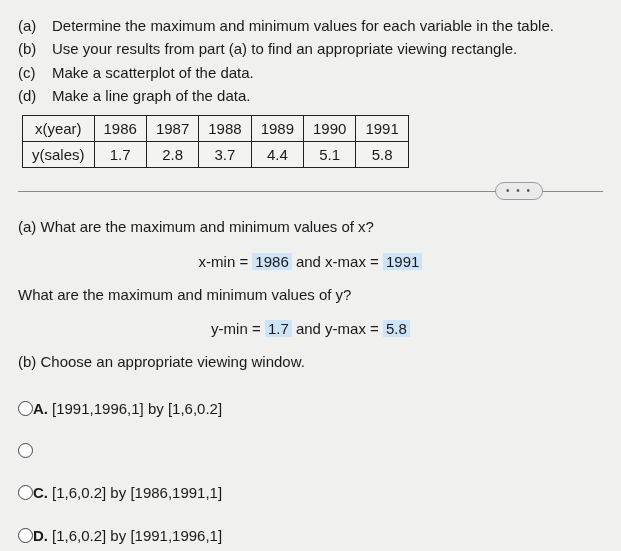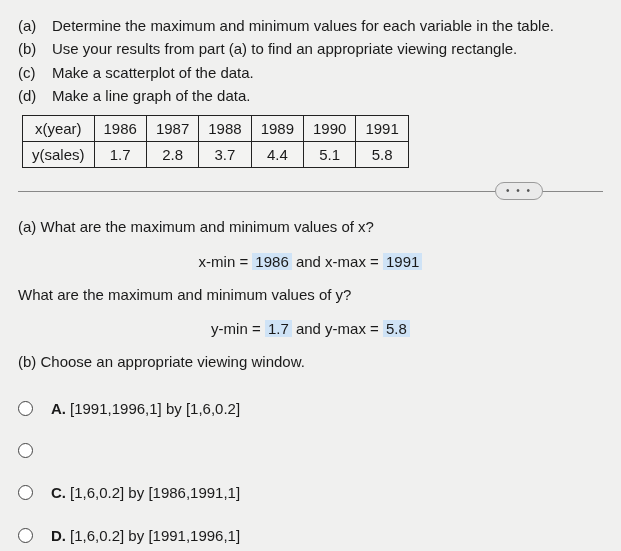--- a/index.html
+++ b/index.html
@@ -63,21 +63,21 @@
     .q-line { margin: 10px 0 14px 0; line-height: 1.5; }
     .answer-line { margin: 6px 0 14px 0; text-align: center; }
     .hl {
       background: #cfe3f6;
       padding: 0 3px;
     }
     .options { margin-top: 6px; }
     .option {
       display: flex;
       align-items: center;
-      gap: 18px;
+      gap: 0;
       margin: 26px 0;
     }
     .radio {
       width: 15px;
       height: 15px;
       border: 1.6px solid #444;
       border-radius: 50%;
       background: #fff;
       flex-shrink: 0;
     }

